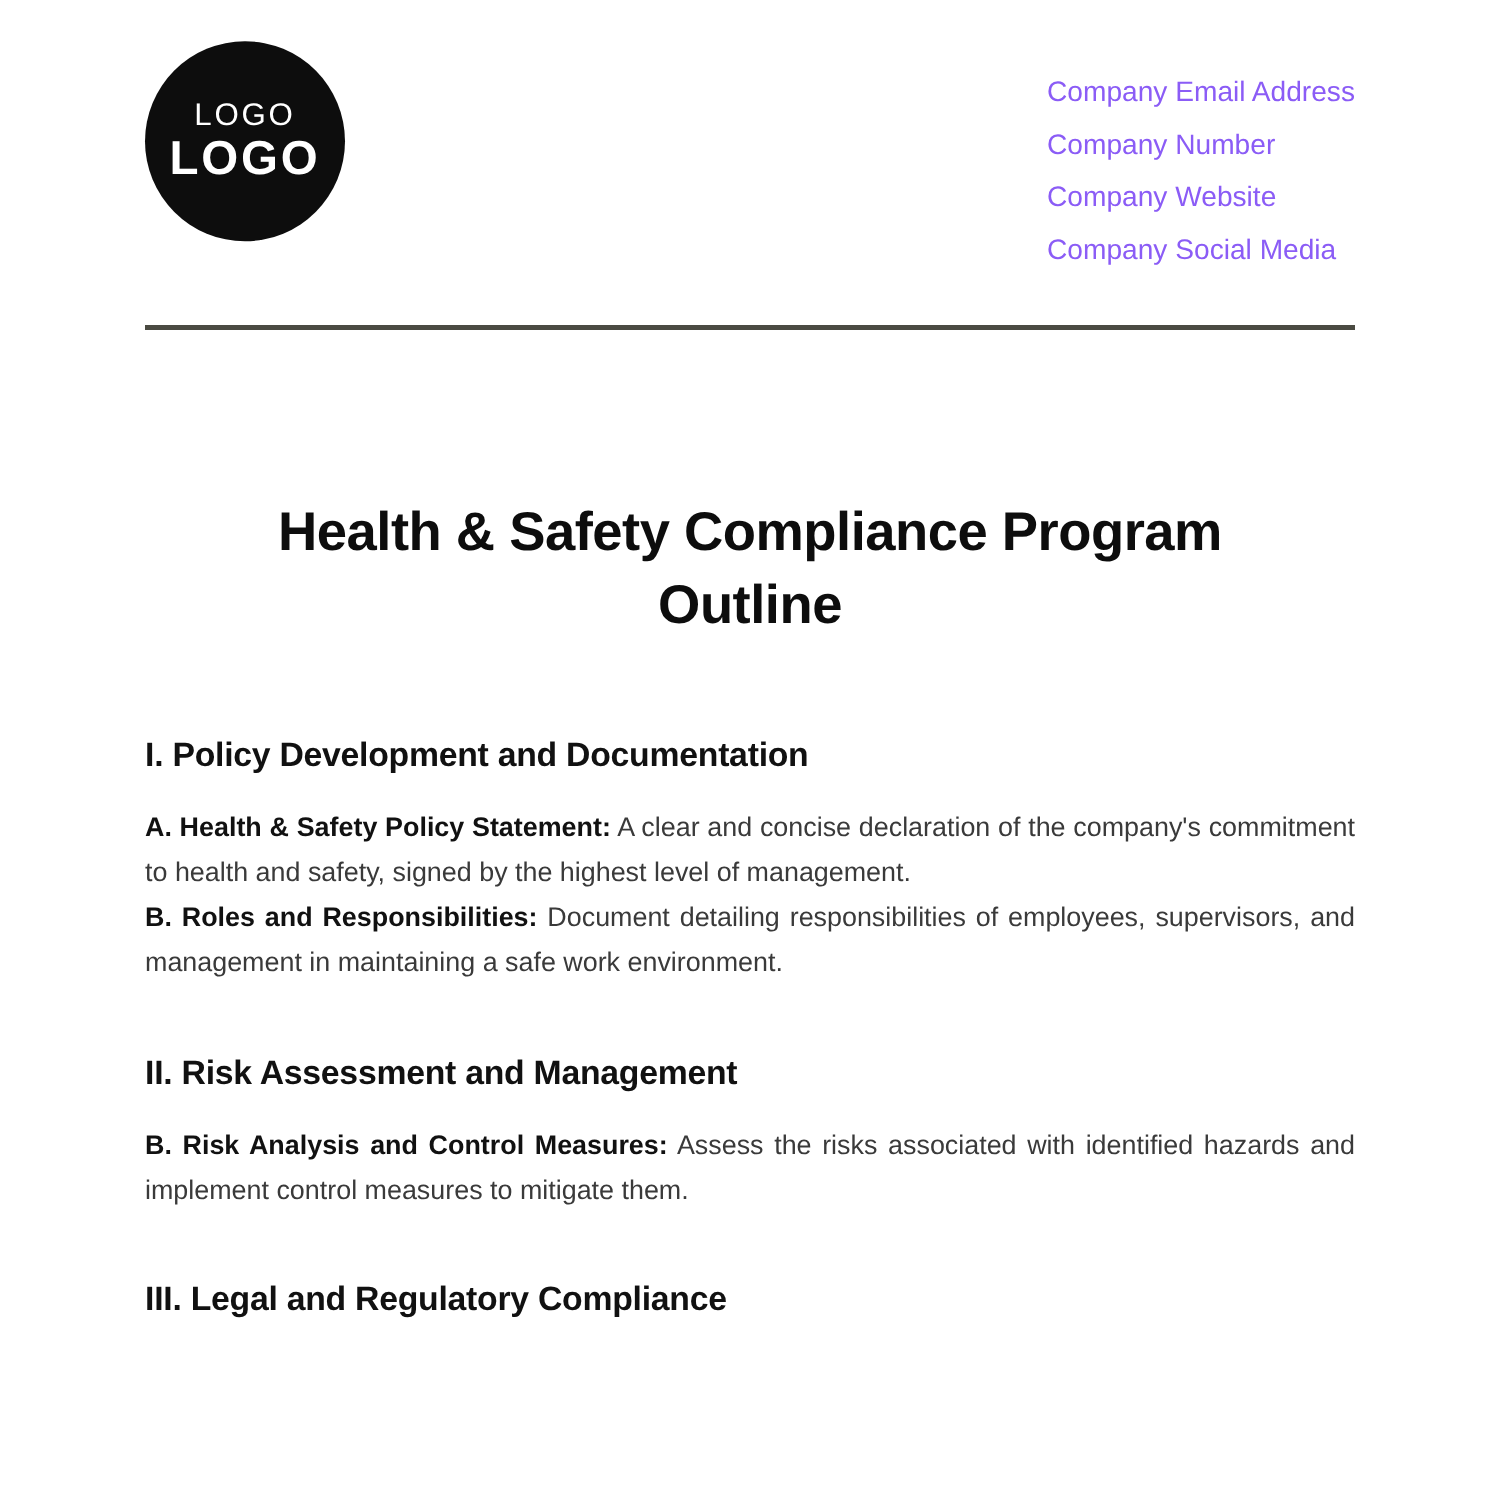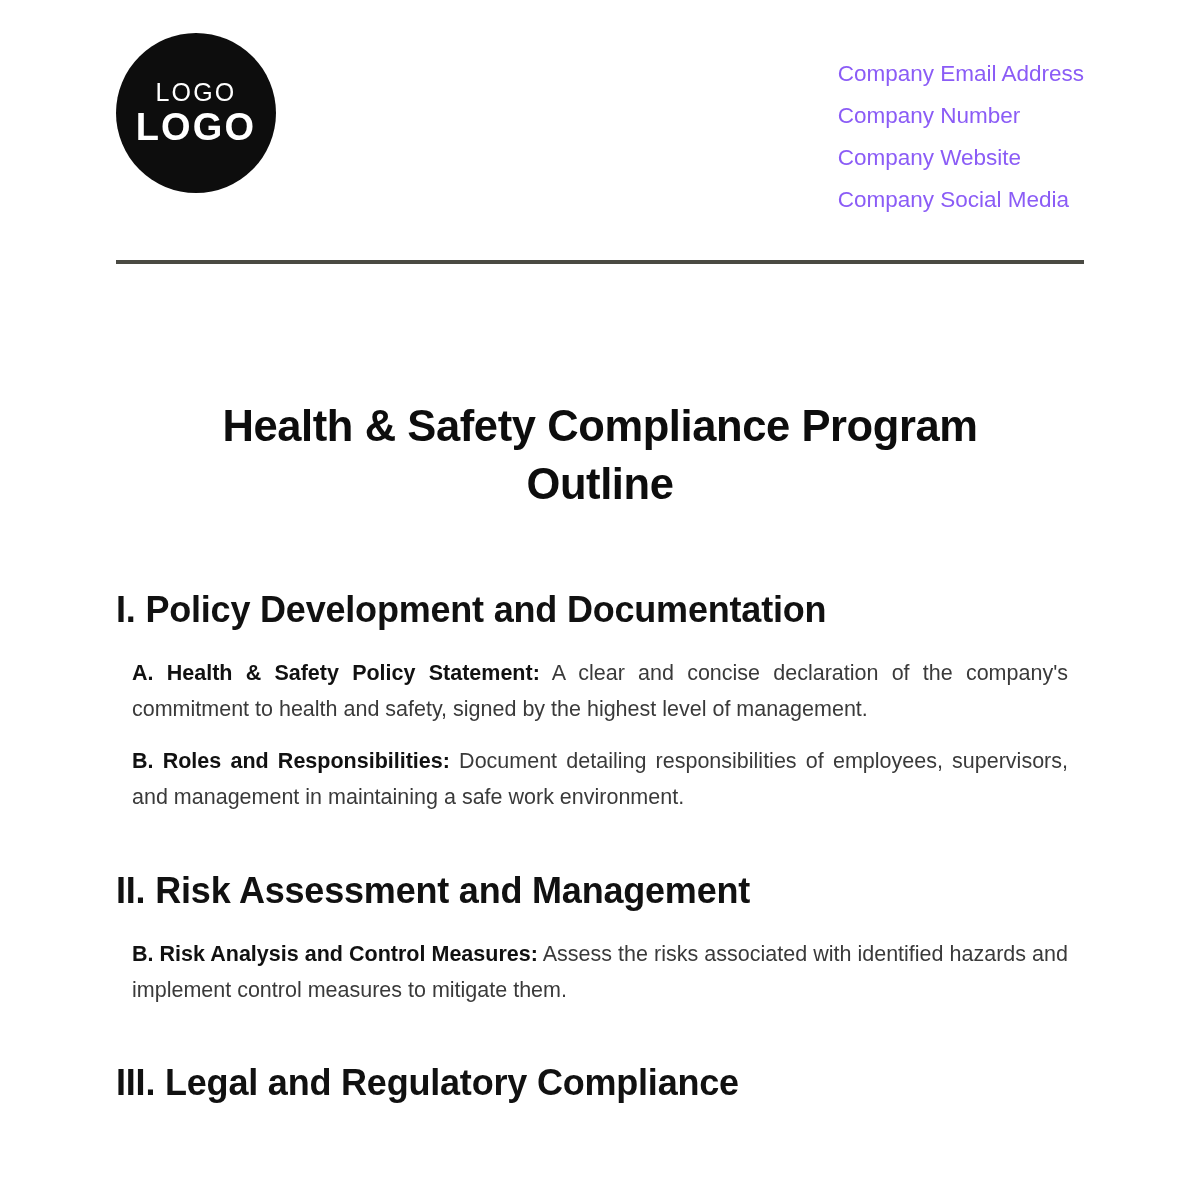--- a/index.html
+++ b/index.html
@@ -78,31 +78,31 @@
     letter-spacing: -0.4px;
     color: #0d0d0d;
     padding: 0 50px;
   }
 
   
   .content {
     margin-top: 76px;
   }
   h2.section-heading {
-    font-size: 36px;
+    font-size: 27px;
     font-weight: 700;
     color: #111111;
     margin: 0 0 24px 0;
     letter-spacing: -0.2px;
   }
   .section + .section {
     margin-top: 54px;
   }
   p.para {
-    margin: 16px;
+    margin: 0;
     font-size: 21.5px;
     line-height: 1.68;
     color: #3a3a3a;
     text-align: justify;
     font-weight: 400;
   }
   p.para + p.para {
     margin-top: 0px;
   }
   p.para b {

